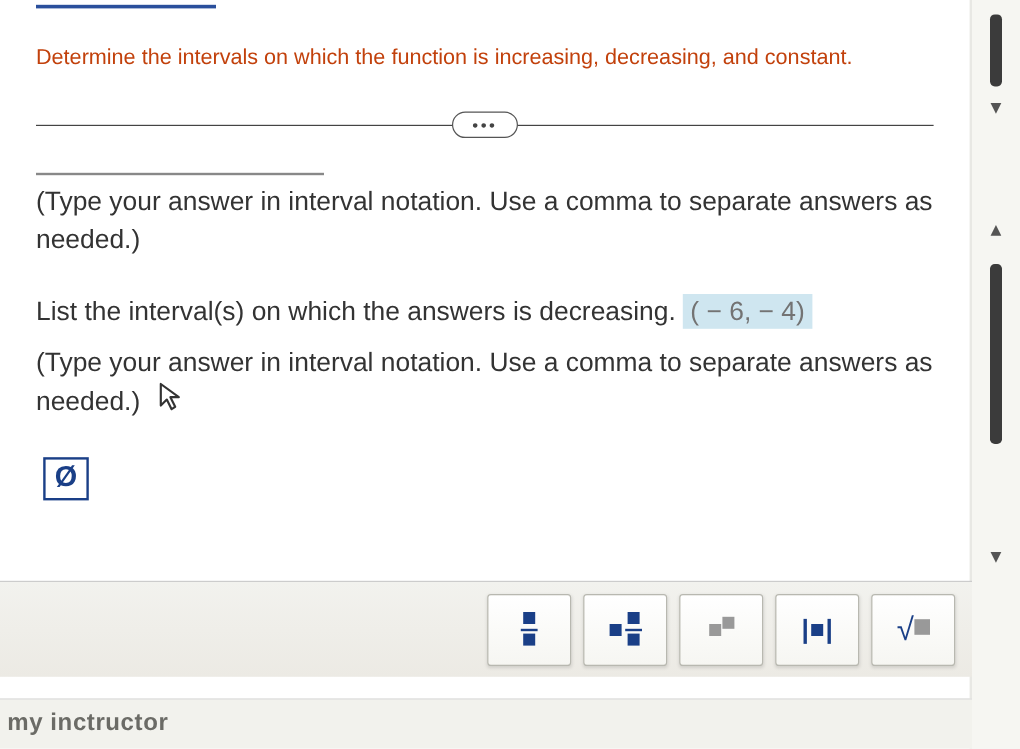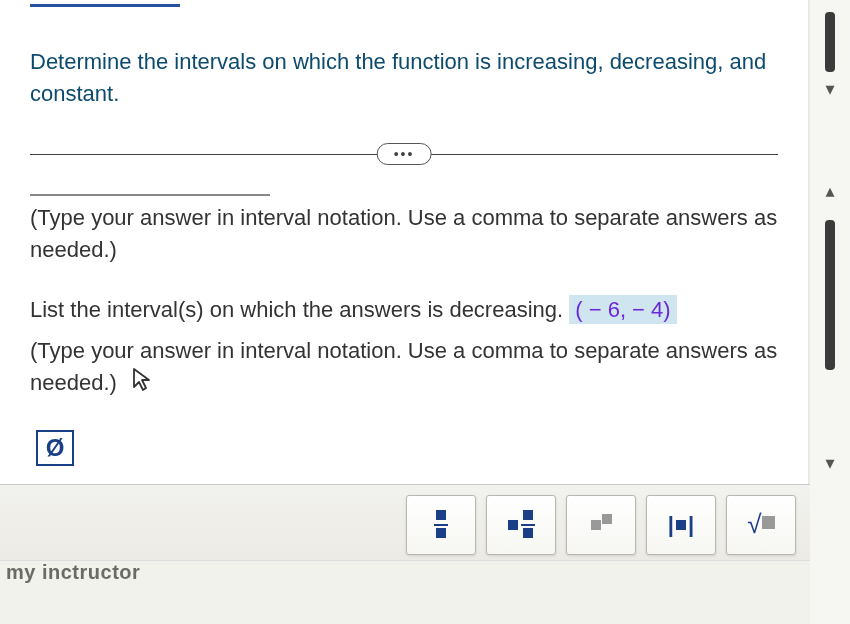--- a/index.html
+++ b/index.html
@@ -20,24 +20,24 @@
       border-right: 2px solid #e8e8e4;
     }
     .top-link-remnant {
       border-bottom: 3px solid #2a4f9c;
       width: 150px;
       position: absolute;
       top: 4px;
       left: 30px;
     }
     .prompt-text {
-      font-size: 22px;
-      line-height: 1.45;
-      color: #0c4a6e;
-      margin-top: 16px;
+      font-size: 18px;
+      line-height: 1.45;
+      color: #c2410c;
+      margin-top: 4px;
     }
     .divider-row {
       position: relative;
       margin: 32px 0 28px 0;
       height: 24px;
     }
     .divider-line {
       border-top: 1.5px solid #444;
       width: 100%;
       position: absolute;
@@ -71,21 +71,21 @@
     .question-line {
       font-size: 22px;
       line-height: 1.45;
       color: #333;
       margin-bottom: 10px;
     }
     .answer-highlight {
       background: #cfe6f0;
       padding: 2px 6px;
       font-size: 22px;
-      color: #6d28d9;
+      color: #737373;
     }
     .answer-box {
       display: inline-flex;
       align-items: center;
       justify-content: center;
       border: 2.5px solid #1a3f87;
       width: 38px;
       height: 36px;
       vertical-align: middle;
       margin-left: 6px;
@@ -130,25 +130,25 @@
       justify-content: center;
       font-size: 22px;
       color: #1a3f87;
       cursor: pointer;
       box-shadow: 0 1px 3px rgba(0,0,0,0.12);
     }
     .tool-btn.disabled { color: #999; }
     .footer {
       position: absolute;
       bottom: 0; left: 0; right: 40px;
-      height: 64px;
+      height: 42px;
       background: #f2f2ed;
       border-top: 1px solid #ddd;
       display: flex;
-      align-items: flex-start;
+      align-items: center;
       padding: 0 6px 2px 6px;
     }
     .footer-text {
       font-size: 20px;
       font-weight: bold;
       color: #6b6b66;
       letter-spacing: 0.5px;
     }
     .scroll-area {
       position: absolute;

